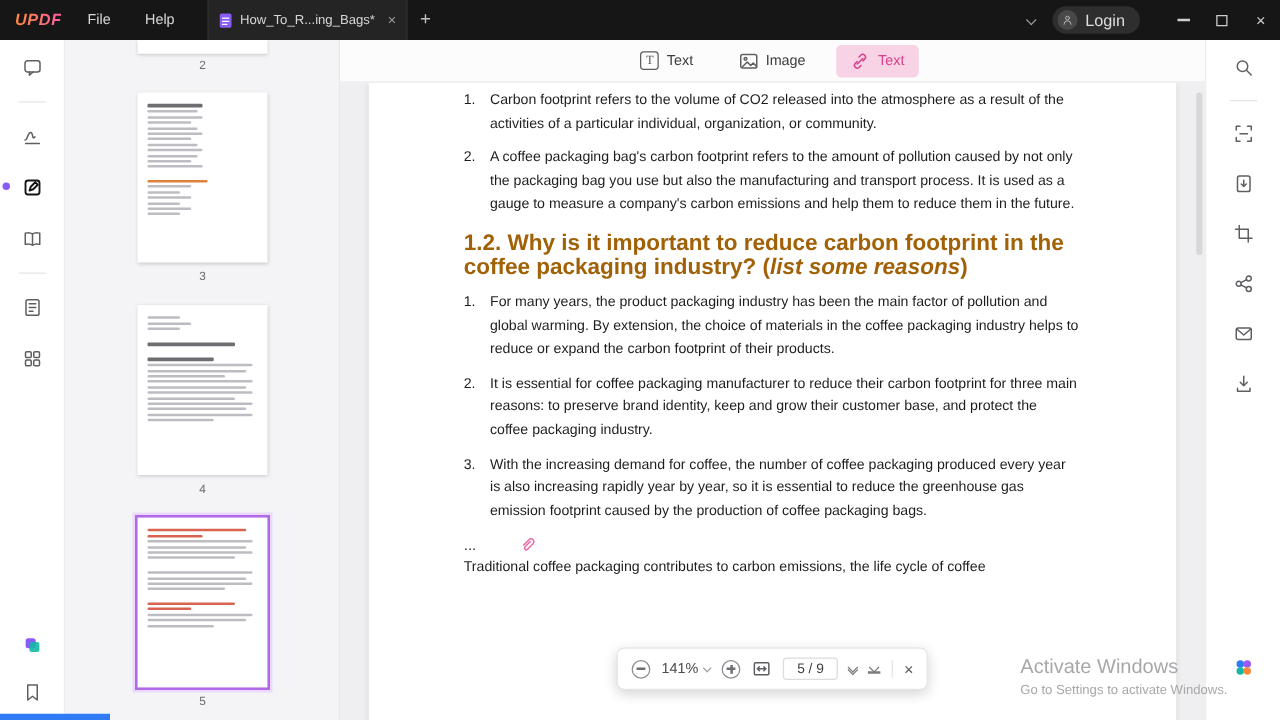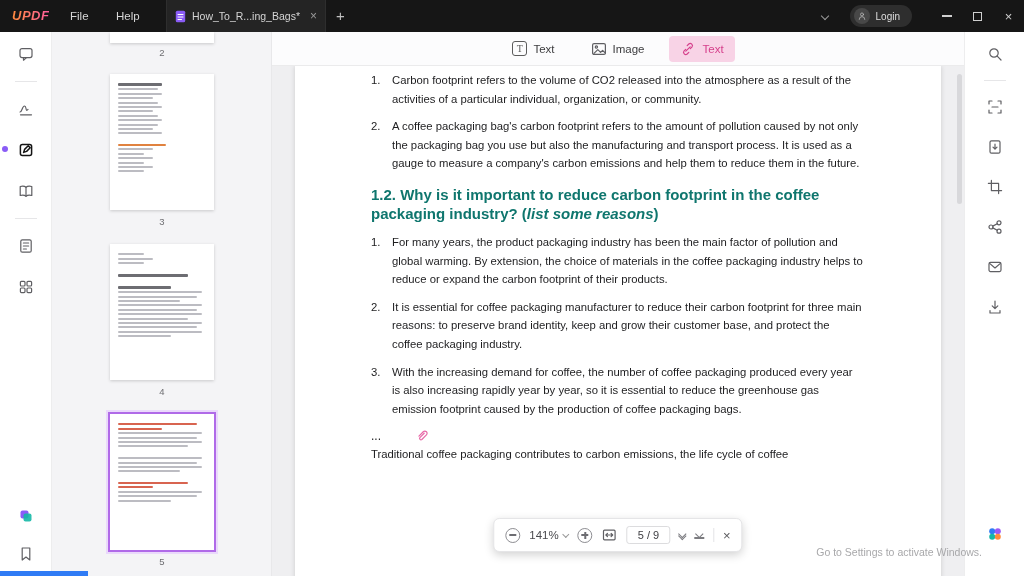--- a/index.html
+++ b/index.html
@@ -13,21 +13,21 @@
   .menu { position:absolute; top:0; height:32px; line-height:32px; font-size:11.5px; color:#d8d8d8; padding:0 8px; cursor:default; }
   .menu-file { left:62px;text-align:center; } .menu-help { left:108px; }
   .tab { position:absolute; left:166px; top:0; width:160px; height:32px; background:#242424; display:flex; align-items:center; gap:6px; padding:0 8px; border-left:1px solid #2e2e2e; border-right:1px solid #2e2e2e; }
   .tab-title { flex:1; font-size:10.5px; color:#d5d5d5; white-space:nowrap; overflow:hidden; }
   .tab-close { color:#9a9a9a; font-size:12px; line-height:12px; }
   .newtab { position:absolute; left:336px; top:7px; color:#c0c0c0; font-size:15px; }
   .tb-chev { position:absolute; right:196px; top:13px; }
   .chev { display:inline-block; width:6px; height:6px; border-right:1.3px solid #9a9a9a; border-bottom:1.3px solid #9a9a9a; transform:rotate(45deg); }
   .login-pill { position:absolute; right:112px; top:5px; height:22px; border-radius:11px; background:#2e2e2e; display:flex; align-items:center; gap:6px; padding:0 12px 0 4px; }
   .login-pill .avatar { width:16px; height:16px; border-radius:50%; background:#484848; display:flex; align-items:center; justify-content:center; }
-  .login-label { font-size:10px; color:#dedede; }
+  .login-label { font-size:13px; color:#dedede; }
   .winbtns { position:absolute; right:0; top:0; height:32px; display:flex; }
   .winbtn { width:31px; height:32px; display:flex; align-items:center; justify-content:center; color:#cfcfcf; font-size:13px; }
   .min-glyph { display:block; width:10px; height:1.2px; background:#cfcfcf; }
   .max-glyph { display:block; width:9px; height:9px; border:1.2px solid #cfcfcf; }
 
   
   .toprow { position:absolute; left:272px; right:60px; top:32px; height:34px; background:#fcfcfd; border-bottom:1px solid #ebebec; display:flex; align-items:center; justify-content:center; gap:14px; z-index:30; }
   .tool { display:flex; align-items:center; gap:6px; font-size:11.5px; color:#3d3d3f; padding:5px 11px; border-radius:4px; }
   .tool-link { background:#f8d3e6; color:#d6408c; }
   .ticon { width:15px; height:15px; border:1.1px solid #5c5c5c; border-radius:3px; font-family:"Liberation Serif", serif; font-size:10px; line-height:13px; text-align:center; color:#5c5c5c; }
@@ -61,21 +61,21 @@
   .w3{width:30%}.w4{width:40%}.w45{width:45%}.w5{width:50%}.w55{width:55%}.w6{width:60%}.w7{width:70%}.w8{width:80%}.w9{width:90%}.w95{width:96%}
   .tgap { height:5px; }
 
   
   .docarea { position:absolute; left:272px; right:60px; top:66px; bottom:0; background:#efeff1; overflow:hidden; z-index:5; }
   .page { position:absolute; left:23px; top:0; width:646px; height:640px; background:#fff; box-shadow:0 0 5px rgba(0,0,0,.15); overflow:hidden; }
   .page-content { padding:5px 78px 0 76px; color:#1d1d1f; }
   .li { display:flex; margin-bottom:9px; font-size:11.3px; line-height:18.6px; }
   .li .n { width:21px; flex:none; }
   .li .t { flex:1; }
-  .h3 { font-size:15px; font-weight:bold; line-height:19.5px; margin:12px 0 9px; color:#0f766e; }
+  .h3 { font-size:18px; font-weight:bold; line-height:19.5px; margin:12px 0 9px; color:#a16207; }
   .h3 em { font-style:italic; }
   .h2 { font-size:15.4px; font-weight:bold; line-height:21px; margin:15px 0 9px; color:#101012; }
   .ellipsis-row { display:flex; align-items:center; gap:34px; margin:10px 0 2px; font-size:12px; }
   .tailp { font-size:11.3px; line-height:18.6px; }
   .vscroll { position:absolute; right:2px; top:8px; width:5px; height:130px; background:#d8d8db; border-radius:3px; }
 
   
   .zoombar { position:absolute; left:50%; transform:translateX(-50%); bottom:24px; height:30px; background:#fff; border:1px solid #e5e5e7; border-radius:6px; box-shadow:0 3px 10px rgba(0,0,0,.18); display:flex; align-items:center; gap:9px; padding:16px 11px; font-size:11.5px; color:#4a4a4e; z-index:25; }
   .zbtn { position:relative; width:15px; height:15px; border:1.1px solid #8d8d92; border-radius:50%; }
   .zbtn::before { content:""; position:absolute; left:3px; right:3px; top:50%; margin-top:-0.6px; height:1.2px; background:#6d6d72; }
@@ -413,17 +413,18 @@
             <circle cx="5.2" cy="5.2" r="3" style="stroke:none;fill:#2f7bf5"></circle>
             <circle cx="10.8" cy="5.2" r="3" style="stroke:none;fill:#9b59f6"></circle>
             <circle cx="5.2" cy="10.8" r="3" style="stroke:none;fill:#14b8a6"></circle>
             <circle cx="10.8" cy="10.8" r="3" style="stroke:none;fill:#ff8a3d"></circle>
           </svg>
       </span>
     </div>
   </nav>
 
   <div class="watermark">
+    <div class="l1">Activate Windows</div>
     <div class="l2">Go to Settings to activate Windows.</div>
   </div>
 
   <div class="taskbar-sliver"></div>
 </div>
 
 </body></html>

